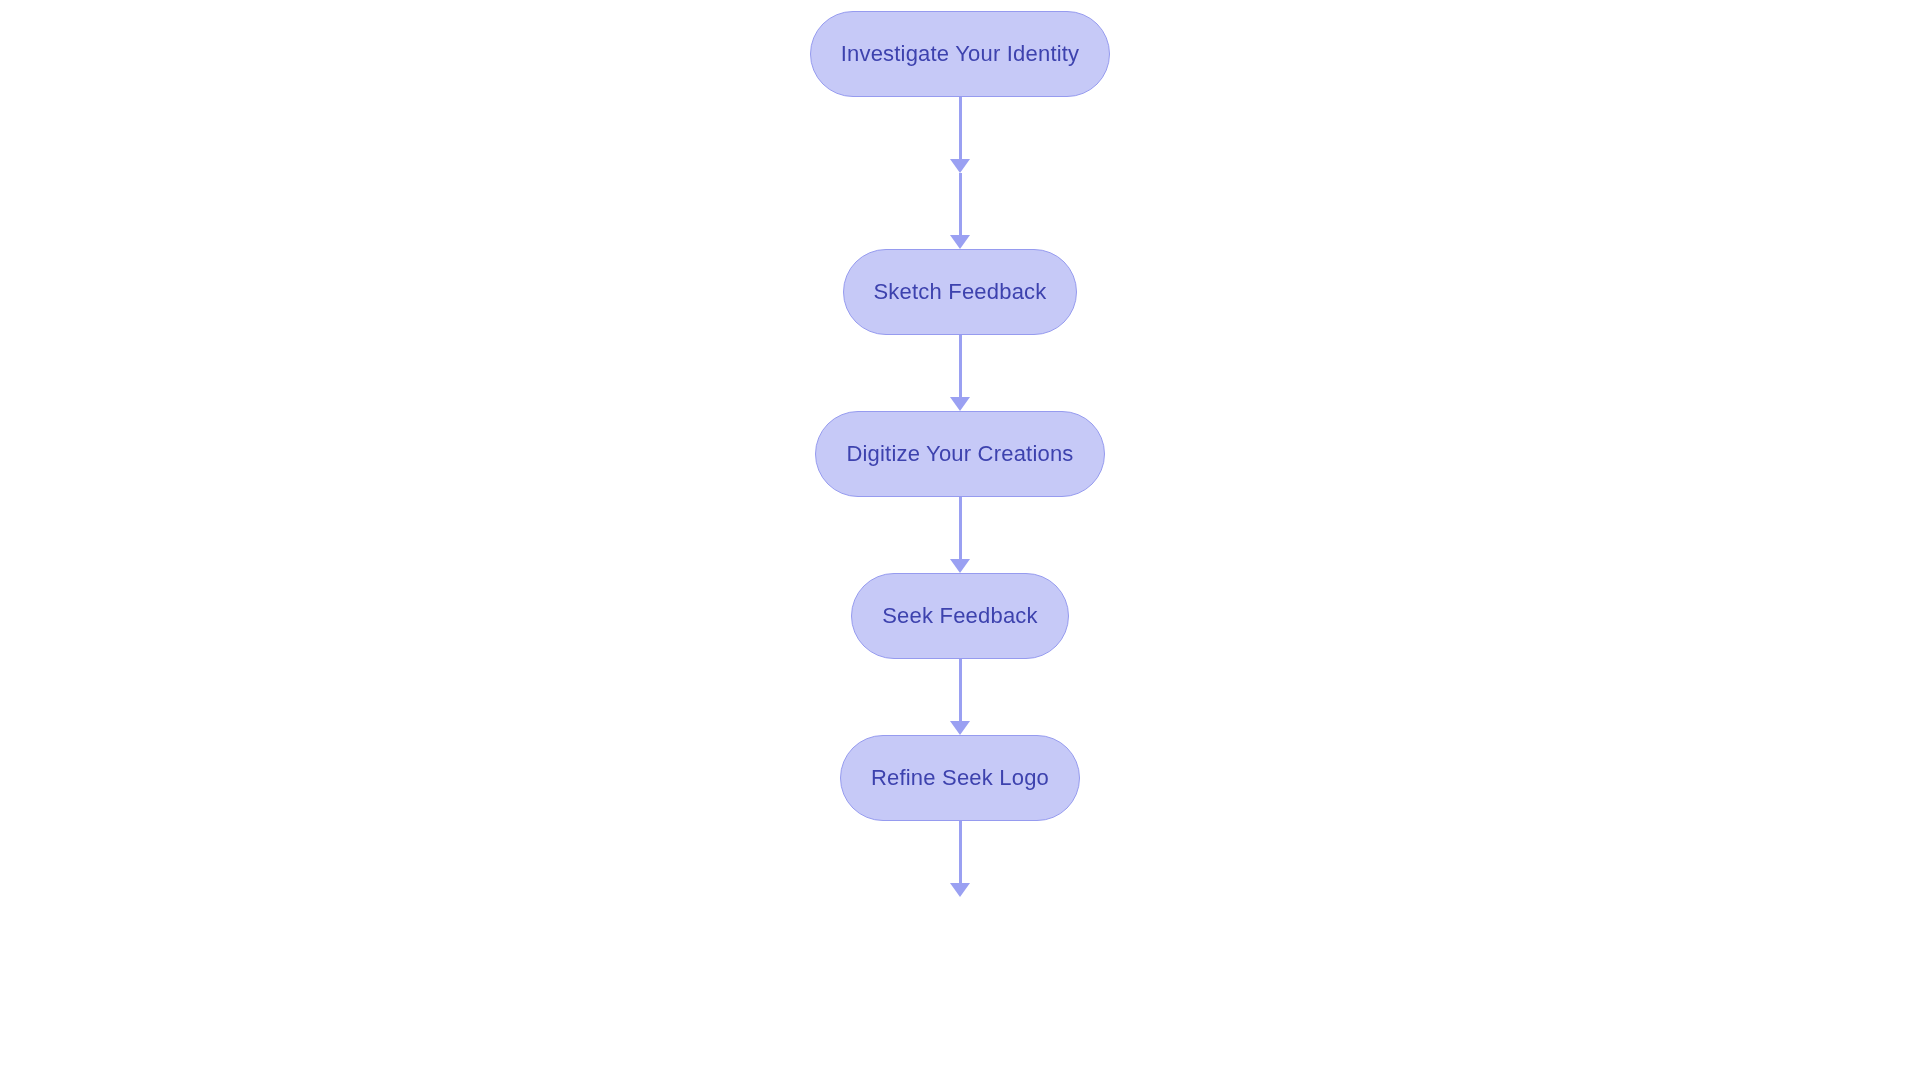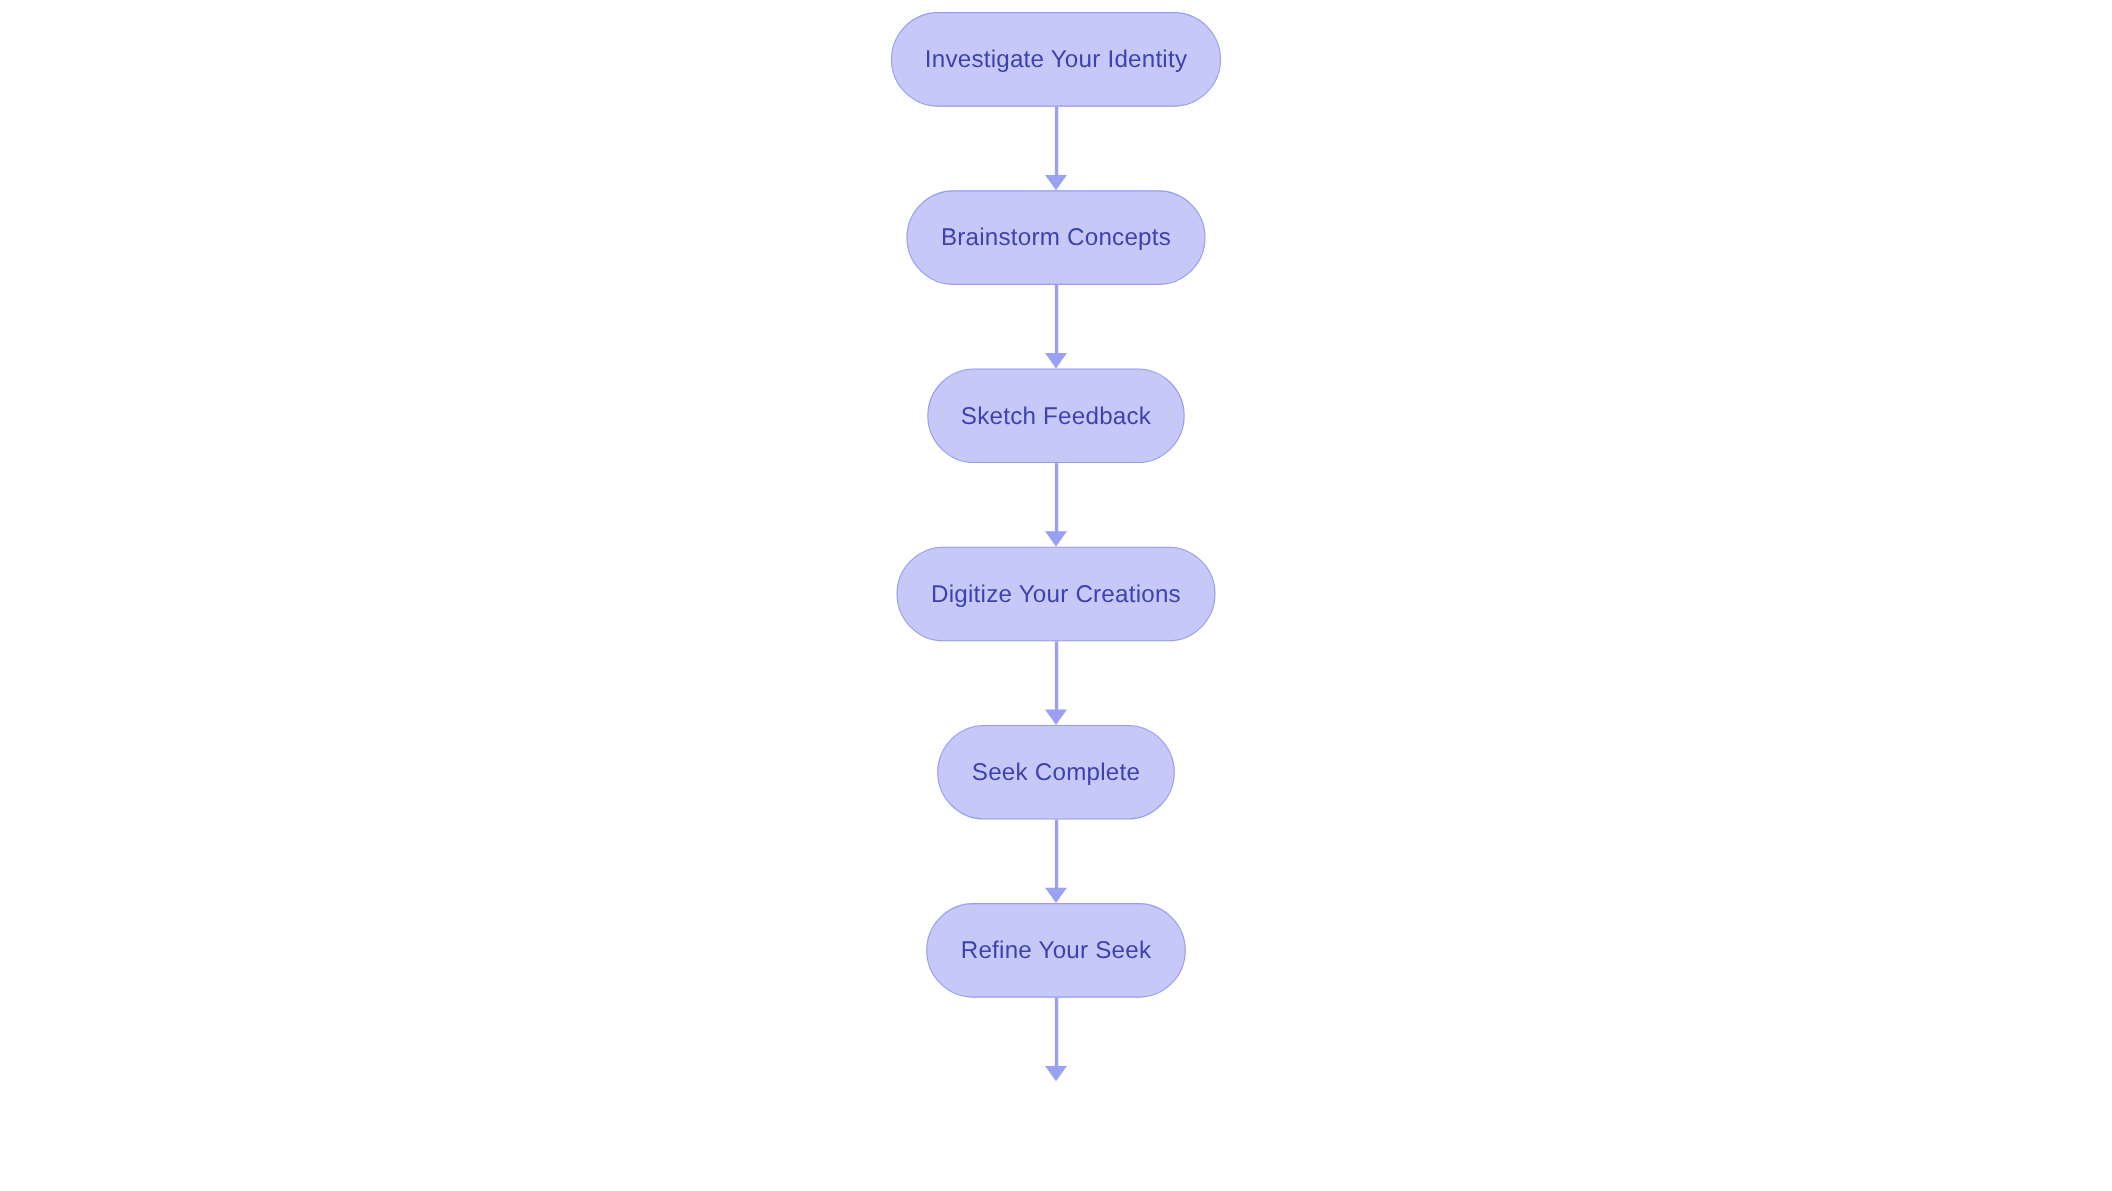--- a/index.html
+++ b/index.html
@@ -67,23 +67,20 @@
 
   <div class="node">
     <span class="node-label">Investigate Your Identity</span>
   </div>
 
   <div class="arrow">
     <div class="arrow-line"></div>
     <div class="arrow-head"></div>
   </div>
 
-  <div class="node">
-    <span class="node-label">Brainstorm Concepts</span>
-  </div>
 
   <div class="arrow">
     <div class="arrow-line"></div>
     <div class="arrow-head"></div>
   </div>
 
   <div class="node">
     <span class="node-label">Sketch Feedback</span>
   </div>
 
@@ -95,30 +92,30 @@
   <div class="node">
     <span class="node-label">Digitize Your Creations</span>
   </div>
 
   <div class="arrow">
     <div class="arrow-line"></div>
     <div class="arrow-head"></div>
   </div>
 
   <div class="node">
-    <span class="node-label">Seek Complete</span>
+    <span class="node-label">Seek Feedback</span>
   </div>
 
   <div class="arrow">
     <div class="arrow-line"></div>
     <div class="arrow-head"></div>
   </div>
 
   <div class="node">
-    <span class="node-label">Refine Your Seek</span>
+    <span class="node-label">Refine Seek Logo</span>
   </div>
 
   <div class="arrow">
     <div class="arrow-line"></div>
     <div class="arrow-head"></div>
   </div>
 
 
 </div>
 

